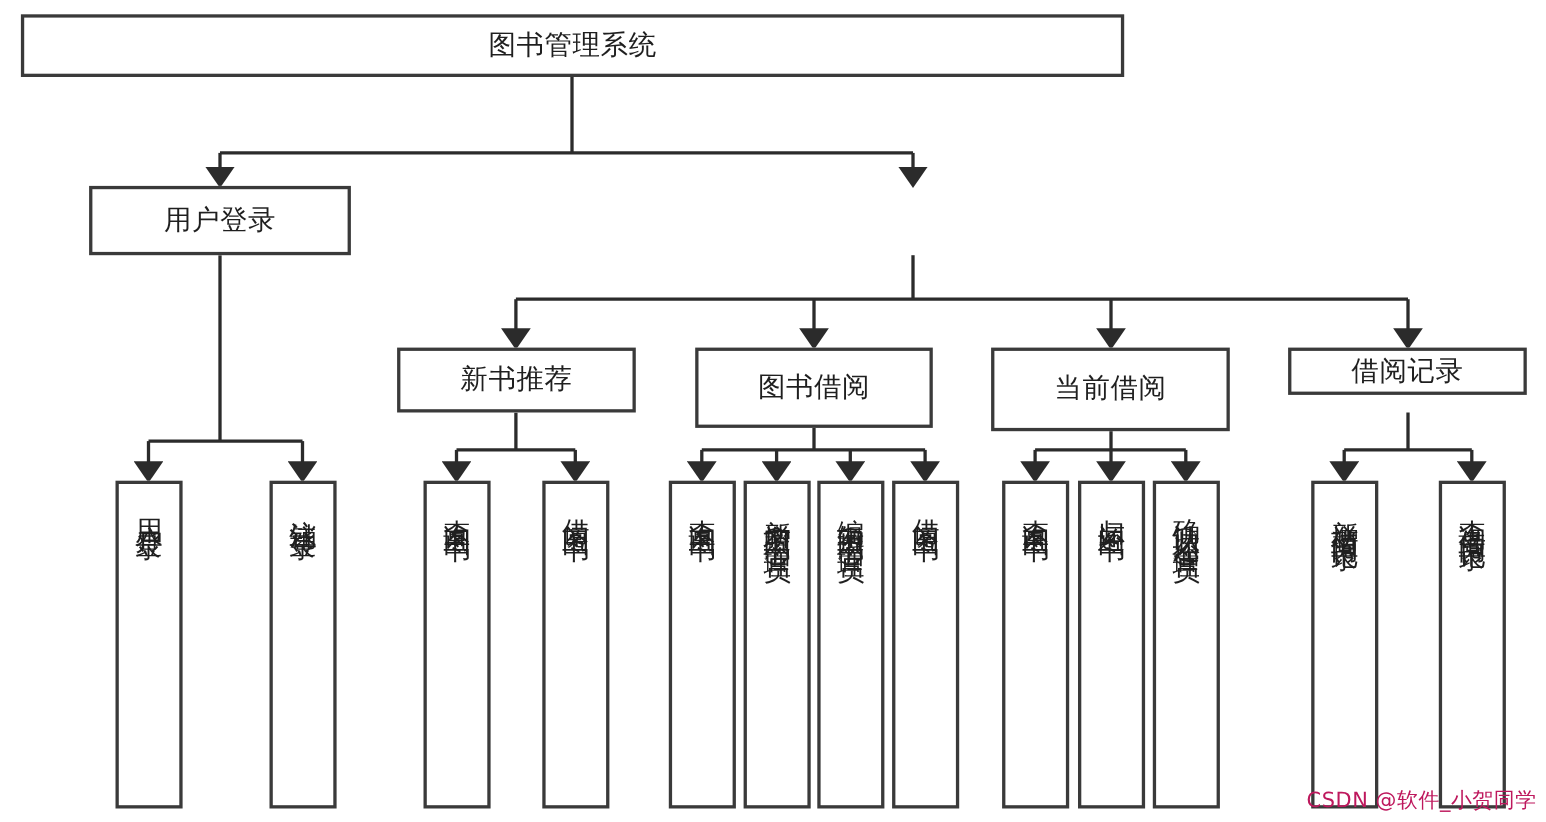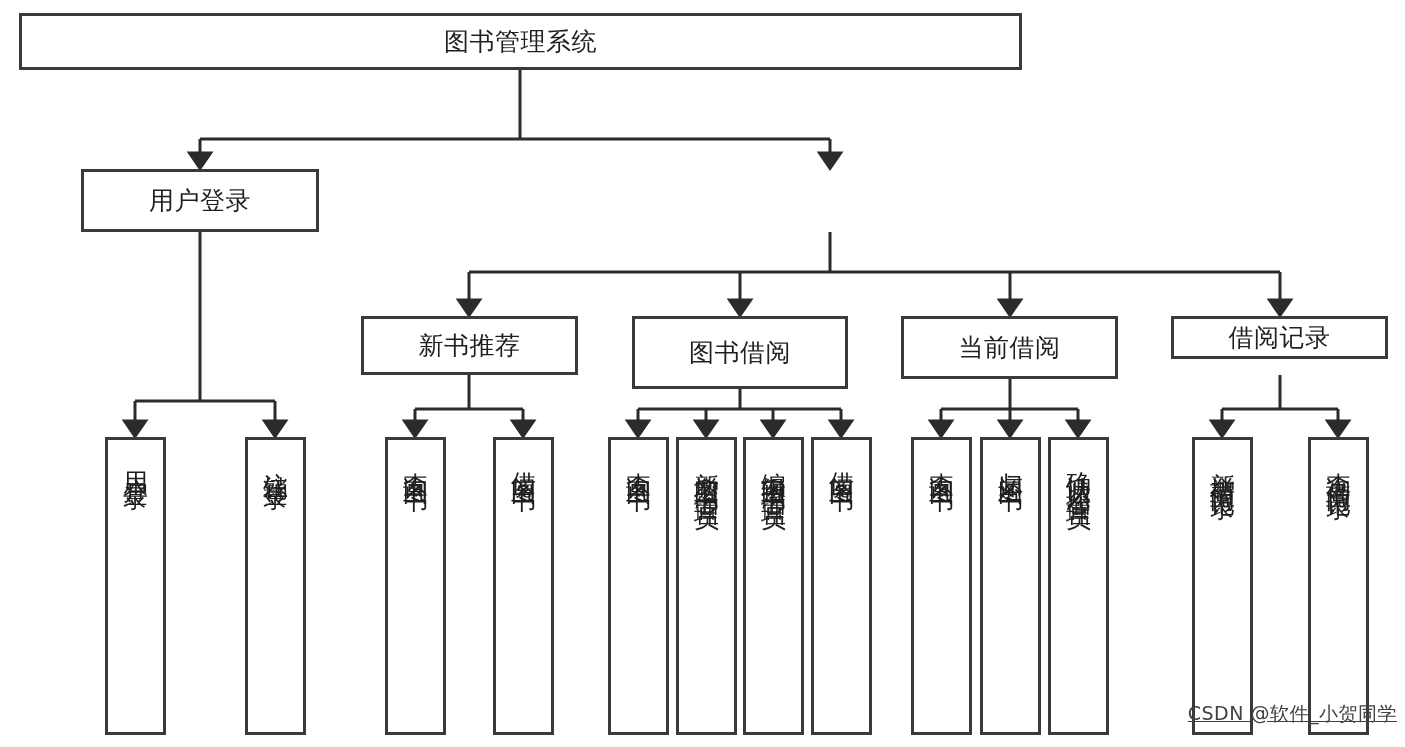--- a/index.html
+++ b/index.html
@@ -63,26 +63,25 @@
     text-orientation: upright;
     font-size: 25px;
     line-height: 1.0;
     letter-spacing: 5px;
     white-space: nowrap;
     height: auto;
   }
   .watermark {
     position: absolute;
     right: 8px;
-    bottom: 20px;
+    bottom: 6px;
     font-size: 19px;
-    color: #404040;
+    color: #be185d;
     white-space: nowrap;
     letter-spacing: 0.5px;
-    text-decoration: underline;
   }
 </style>
 </head>
 <body>
 
 <div id="diagram-root">
 
   <svg class="connectors" viewBox="0 0 1405 747">
     <defs>
       <marker id="arrowhead" markerWidth="9" markerHeight="9" refX="2.2" refY="4.5" orient="auto" markerUnits="strokeWidth">
@@ -140,21 +139,21 @@
   <div class="node horiz" style="left:81px; top:169px; width:238px; height:63px;">
     <span class="label">用户登录</span>
   </div>
 
   <div class="node horiz" style="left:361px; top:316px; width:217px; height:59px;">
     <span class="label">新书推荐</span>
   </div>
   <div class="node horiz" style="left:632px; top:316px; width:216px; height:73px;">
     <span class="label">图书借阅</span>
   </div>
-  <div class="node horiz" style="left:901px; top:316px; width:217px; height:63px;">
+  <div class="node horiz" style="left:901px; top:316px; width:217px; height:76px;">
     <span class="label">当前借阅</span>
   </div>
   <div class="node horiz" style="left:1171px; top:316px; width:217px; height:43px;">
     <span class="label">借阅记录</span>
   </div>
 
   <div class="node leaf" style="left:105px; top:437px; width:61px; height:298px;">
     <span class="label">用户登录</span>
   </div>
   <div class="node leaf" style="left:245px; top:437px; width:61px; height:298px;">

